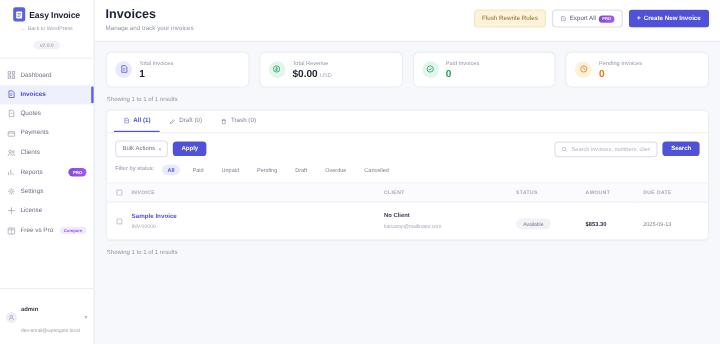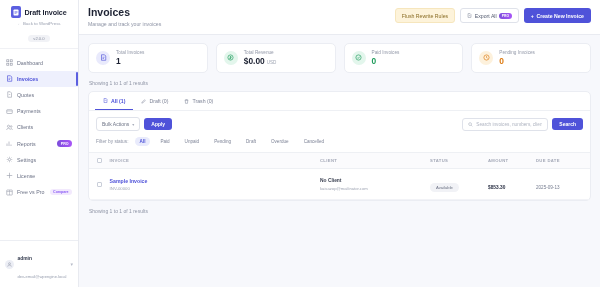--- a/index.html
+++ b/index.html
@@ -240,21 +240,21 @@
     <div class="brand">
       <div class="brand-row">
         <span class="brand-logo">
           <svg width="6" height="7" viewBox="0 0 12 14">
               <rect x="1" y="1" width="10" height="12" rx="1.6" fill="#fff"></rect>
               <rect x="3" y="4" width="6" height="1" fill="#5b5fe0"></rect>
               <rect x="3" y="6.5" width="6" height="1" fill="#5b5fe0"></rect>
               <rect x="3" y="9" width="4" height="1" fill="#5b5fe0"></rect>
             </svg>
         </span>
-        <span class="brand-name">Draft Invoice</span>
+        <span class="brand-name">Easy Invoice</span>
       </div>
       <div class="brand-back">
         <span class="arr">←</span>
         <span>Back to WordPress</span>
       </div>
       <div><span class="brand-ver">v2.0.0</span></div>
     </div>
 
     <nav class="nav">
 

